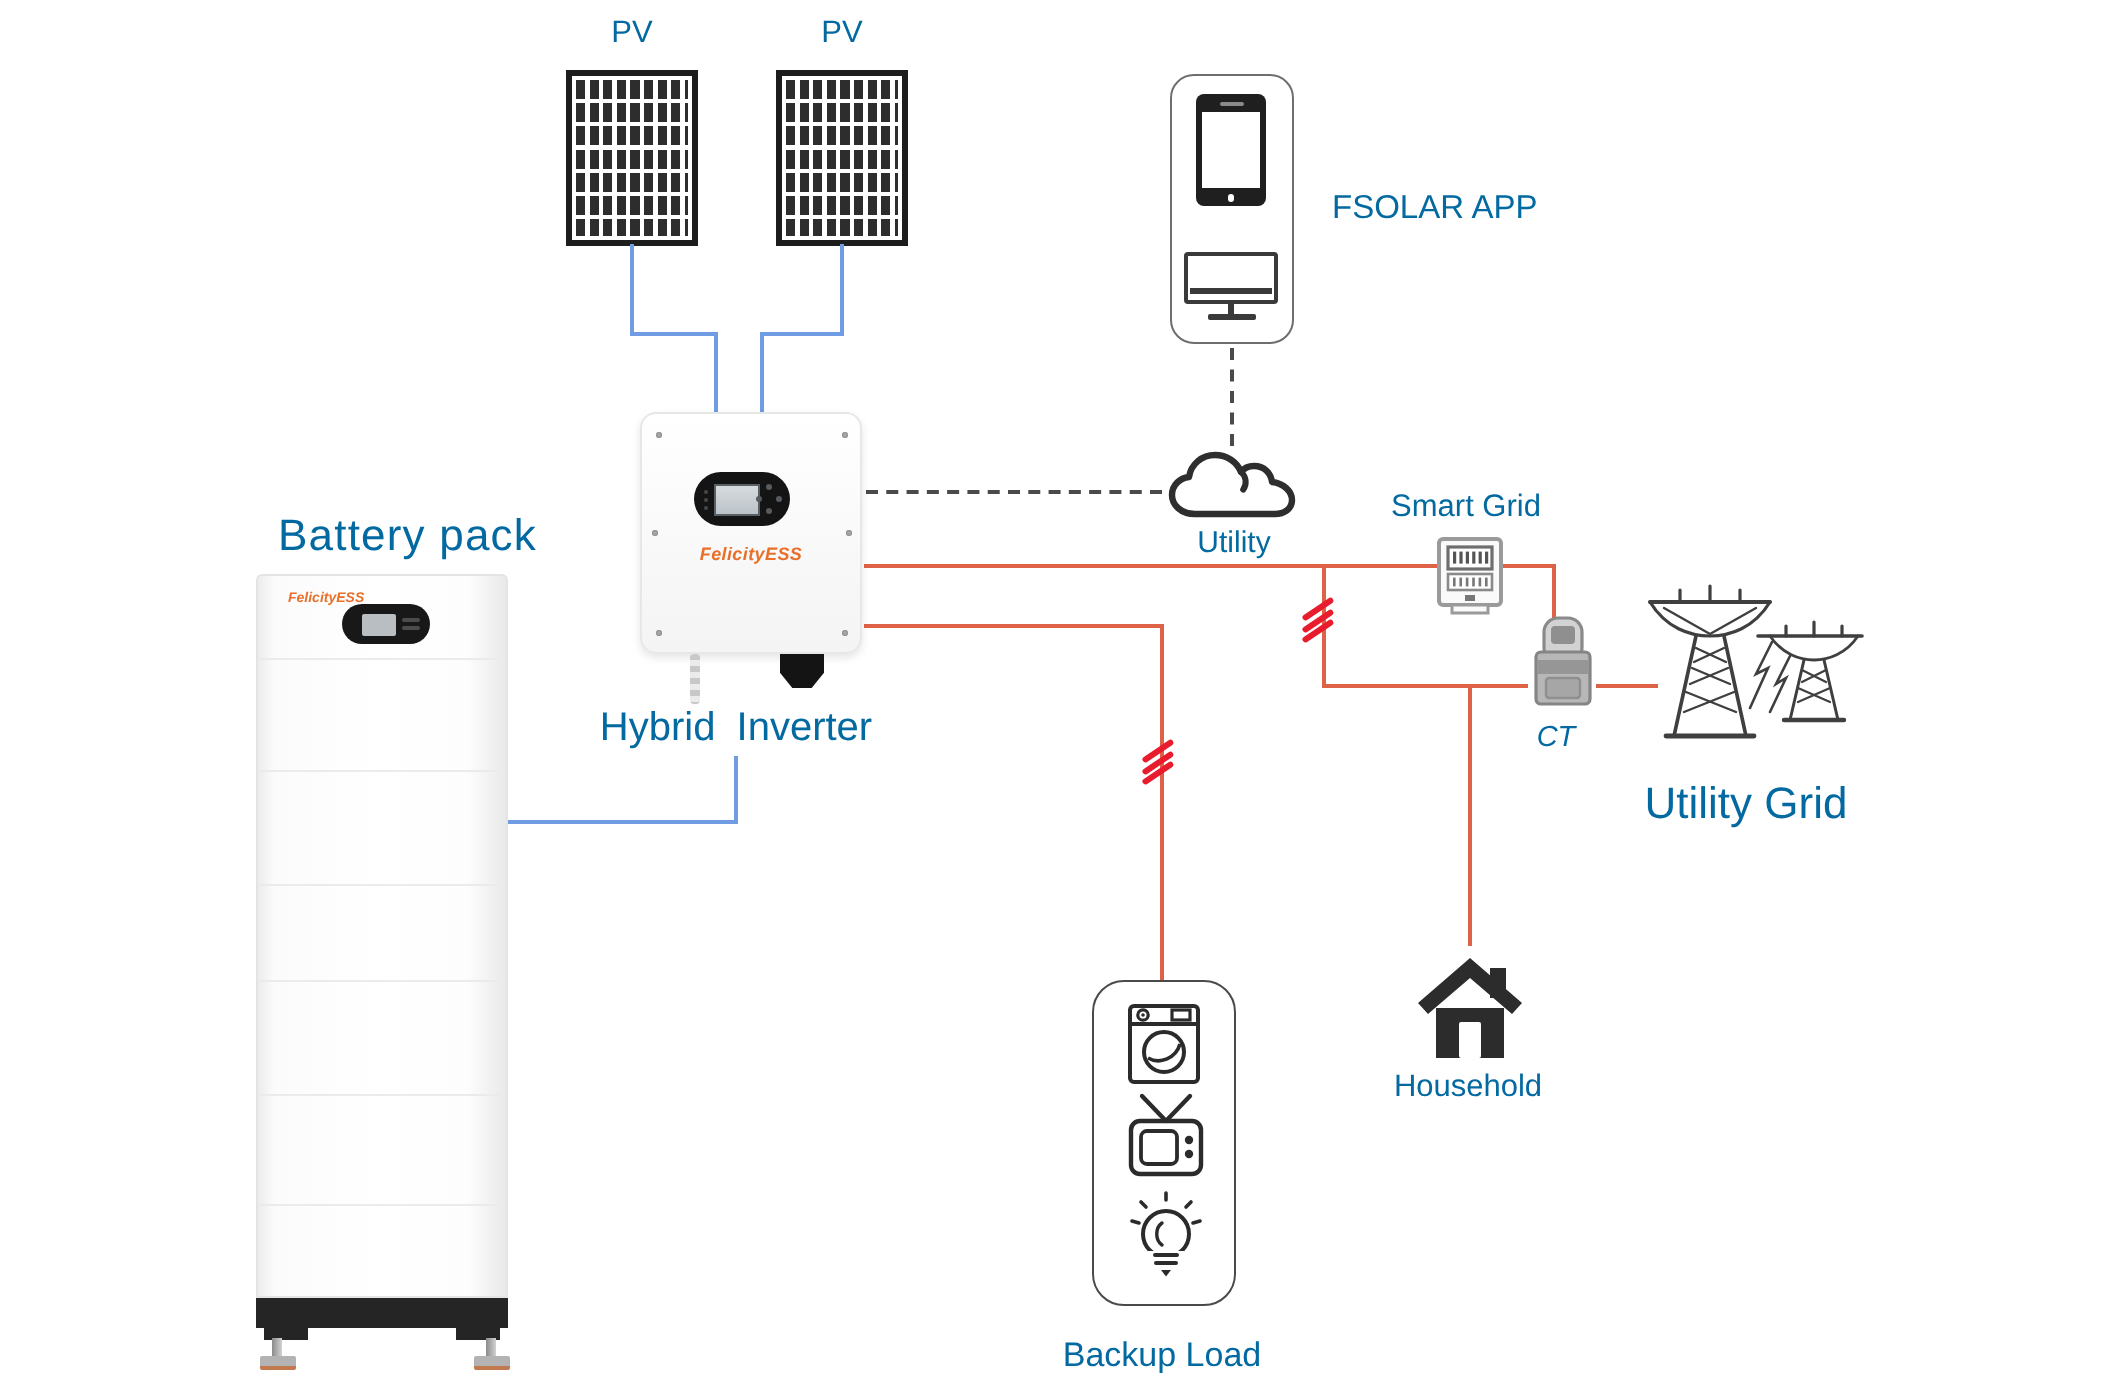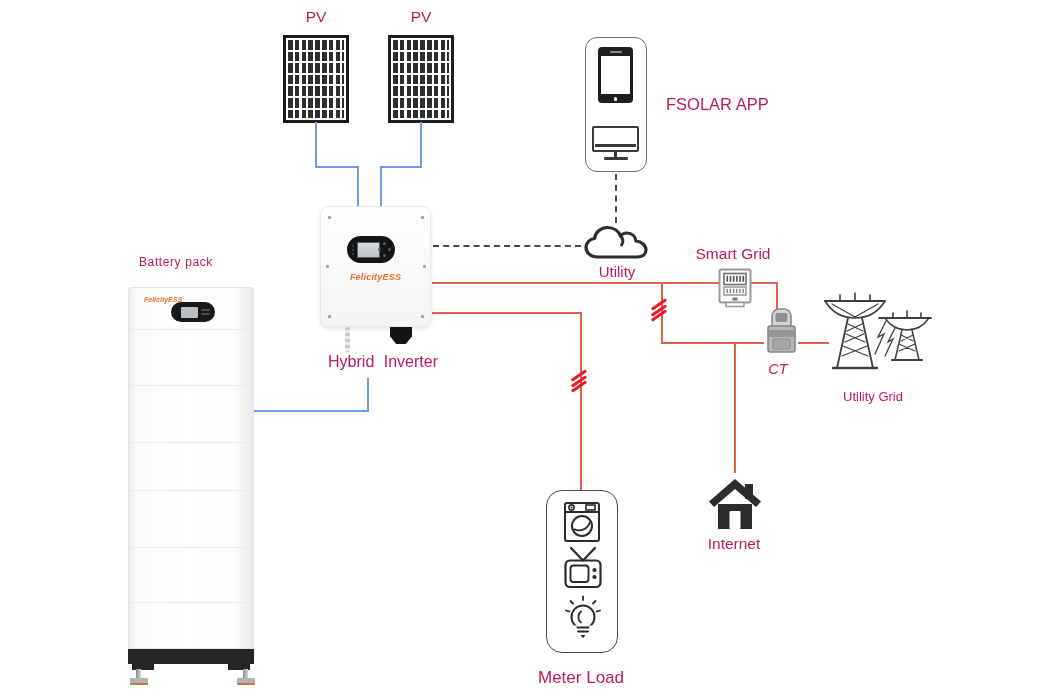--- a/index.html
+++ b/index.html
@@ -1,18 +1,18 @@
 <!DOCTYPE html>
 <html><head>
 <meta charset="utf-8">
 <style>
   html,body{margin:0;padding:0;background:#fff;}
   #canvas{position:relative;width:1053px;height:700px;background:#ffffff;overflow:hidden;
           font-family:"Liberation Sans",sans-serif;color:#3e3e3e;}
-  .lbl{position:absolute;white-space:nowrap;color:#be185d;text-align:right;}
+  .lbl{position:absolute;white-space:nowrap;color:#0369a1;text-align:right;}
   .lbl.center{transform:translateX(-50%);}
   
   .hl{position:absolute;height:2px;}
   .vl{position:absolute;width:2px;}
   .blue{background:#6f9ce2;}
   .red{background:#dd6248;}
   .dash-h{position:absolute;border-top:2px dashed #4a4a4a;height:0;}
   .dash-v{position:absolute;border-left:2px dashed #4a4a4a;width:0;}
   .slashes{position:absolute;display:flex;flex-direction:column;gap:2.5px;}
   .slash{width:18px;height:3.2px;background:#e81c2c;border-radius:1.5px;transform:rotate(-34deg);}
@@ -147,23 +147,23 @@
       <div class="inv-lcd"></div>
       <span class="nav-dot" style="left:36px;top:6px;"></span>
       <span class="nav-dot" style="left:36px;top:18px;"></span>
       <span class="nav-dot" style="left:31px;top:12px;"></span>
       <span class="nav-dot" style="left:41px;top:12px;"></span>
     </div>
     <div class="inv-logo">FelicityESS</div>
   </div>
   <div class="inv-cable"></div>
   <div class="inv-plug"></div>
-  <div class="lbl center" style="left:383px;top:353px;font-size:16px;word-spacing:5px;">Hybrid Inverter</div>
-
-  <div class="lbl" style="left:139px;top:255px;font-size:12px;letter-spacing:0.6px;">Battery pack</div>
+  <div class="lbl center" style="left:368px;top:353px;font-size:20px;word-spacing:5px;">Hybrid Inverter</div>
+
+  <div class="lbl" style="left:139px;top:255px;font-size:22px;letter-spacing:0.6px;">Battery pack</div>
   <div class="bat-cab">
     <div class="bat-logo">FelicityESS</div>
     <div class="bat-display">
       <div class="bat-lcd"></div>
       <span class="bat-btn" style="left:30px;top:7px;"></span>
       <span class="bat-btn" style="left:30px;top:11px;"></span>
     </div>
     <div class="bdiv" style="top:41px;"></div>
     <div class="bdiv" style="top:97px;"></div>
     <div class="bdiv" style="top:154px;"></div>
@@ -229,31 +229,31 @@
       <path d="M64 30 H116" stroke-width="1.8"></path>
       <path d="M78 30 V25 M106 30 V25 M92 30 V23"></path>
       <path d="M70 30 C76 39 85 42 92 42 M114 30 C108 39 99 42 92 42" stroke-width="1.4"></path>
       <path d="M87 42 L80 72 M97 42 L104 72" stroke-width="1.5"></path>
       <path d="M86 47 L98 53 M98 47 L86 53 M84 56 L100 63 M100 56 L84 63" stroke-width="1.1"></path>
       <path d="M77 72 H107" stroke-width="2.2"></path>
       <path d="M71 33 L63 49 L69 46 L60 66" stroke-width="1.3"></path>
       <path d="M80 40 L73 54 L78 51 L70 68" stroke-width="1.3"></path>
     </svg>
   </div>
-  <div class="lbl center" style="left:873px;top:389px;font-size:13px;">Utility Grid</div>
+  <div class="lbl center" style="left:873px;top:389px;font-size:22px;">Utility Grid</div>
 
   <div class="ic" style="left:706px;top:477px;">
     <svg width="58" height="56" viewBox="0 0 58 56">
       <rect x="39" y="7" width="8" height="15" fill="#2c2c2c"></rect>
       <path d="M29 2 L3 24.5 L8 30 L29 12 L50 30 L55 24.5 Z" fill="#2c2c2c"></path>
       <rect x="12" y="27" width="34" height="25" fill="#2c2c2c"></rect>
       <rect x="23.5" y="34" width="11" height="18" rx="1" fill="#ffffff"></rect>
     </svg>
   </div>
-  <div class="lbl center" style="left:734px;top:535px;font-size:15.5px;">Internet</div>
+  <div class="lbl center" style="left:734px;top:535px;font-size:15.5px;">Household</div>
 
   <div class="load-box">
     <div class="ic" style="left:16px;top:8px;">
       <svg width="38" height="44" viewBox="0 0 38 44" fill="none" stroke="#2b2b2b" stroke-width="2">
         <rect x="2" y="4" width="34" height="38" rx="2"></rect>
         <line x1="2" y1="13" x2="36" y2="13"></line>
         <circle cx="8.5" cy="8.5" r="2.6" stroke-width="1.6"></circle>
         <circle cx="8.5" cy="8.5" r="0.9" fill="#2b2b2b" stroke="none"></circle>
         <rect x="23" y="6" width="9" height="5" stroke-width="1.6"></rect>
         <circle cx="19" cy="27" r="10"></circle>
@@ -273,15 +273,15 @@
       <svg width="40" height="48" viewBox="0 0 40 48" fill="none" stroke="#2b2b2b" stroke-width="2" stroke-linecap="round">
         <circle cx="20" cy="23" r="11.5"></circle>
         <rect x="11" y="31.5" width="18" height="6.5" fill="#ffffff" stroke="none"></rect>
         <path d="M14.5 33.5 H25.5 M15 37.5 H25"></path>
         <path d="M17.5 41 L22.5 41 L20 44.2 Z" fill="#2b2b2b" stroke="none"></path>
         <path d="M18 17.5 C14.5 20 14.5 26 18 28.5" stroke-width="1.7"></path>
         <path d="M20 6 V2.5 M10 9.5 L7.5 7 M30 9.5 L32.5 7 M6.5 17.5 L3 16.5 M33.5 17.5 L37 16.5" stroke-width="1.8"></path>
       </svg>
     </div>
   </div>
-  <div class="lbl center" style="left:581px;top:668px;font-size:17px;">Meter Load</div>
+  <div class="lbl center" style="left:581px;top:668px;font-size:17px;">Backup Load</div>
 
 </div>
 
 </body></html>

